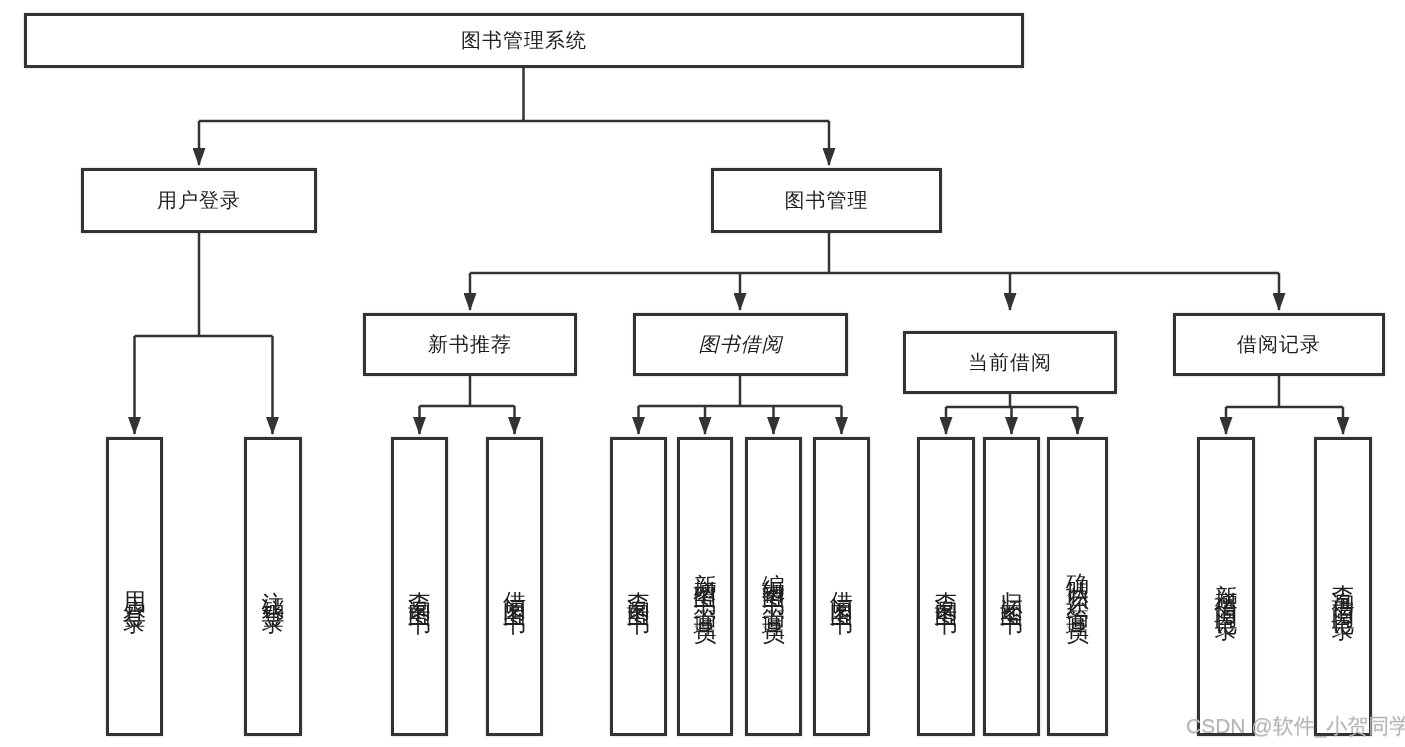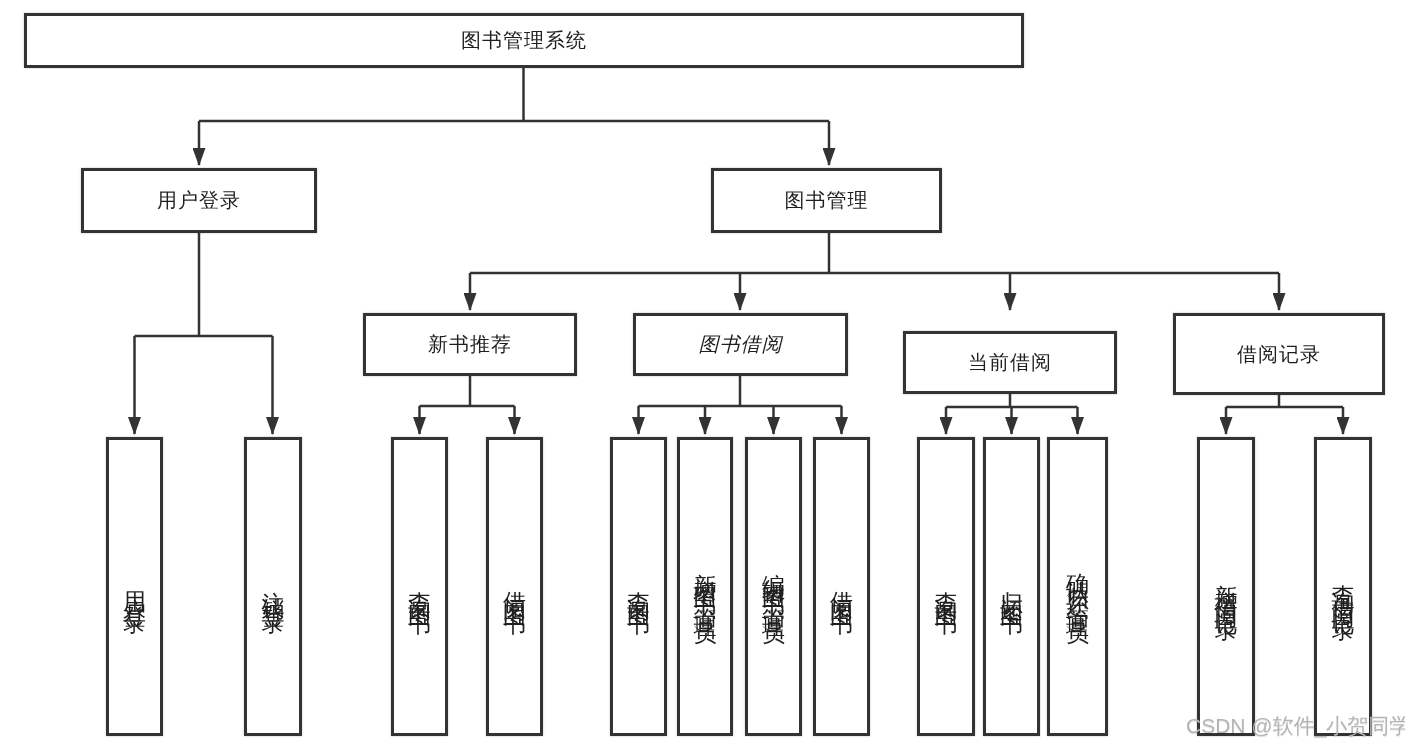--- a/index.html
+++ b/index.html
@@ -134,21 +134,21 @@
 
   <div class="node h" style="left:363px; top:313px; width:214px; height:63px;">
     <span>新书推荐</span>
   </div>
   <div class="node h" style="left:633px; top:313px; width:215px; height:63px;font-style:italic;">
     <span>图书借阅</span>
   </div>
   <div class="node h" style="left:903px; top:331px; width:214px; height:63px;">
     <span>当前借阅</span>
   </div>
-  <div class="node h" style="left:1173px; top:313px; width:212px; height:82px;">
+  <div class="node h" style="left:1173px; top:313px; width:212px; height:63px;">
     <span>借阅记录</span>
   </div>
 
   <div class="node v" style="left:106px; top:437px; width:57px; height:299px;">
     <span>用户登录</span>
   </div>
   <div class="node v" style="left:244px; top:437px; width:58px; height:299px;">
     <span>注销登录</span>
   </div>
 

